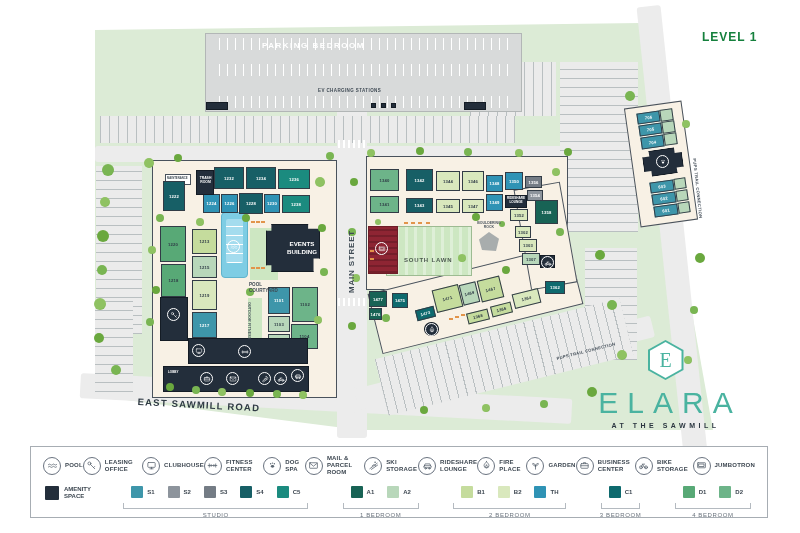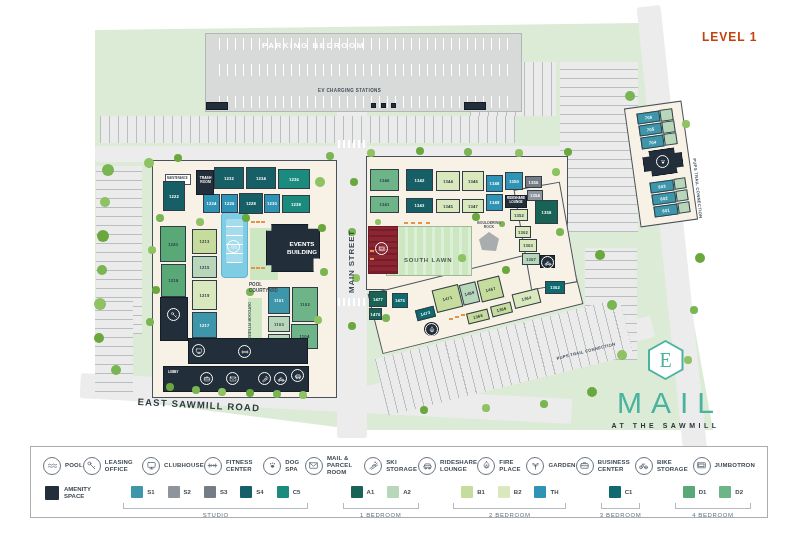--- a/index.html
+++ b/index.html
@@ -42,21 +42,21 @@
   .amensp .alab{font-size:6px;font-weight:bold;color:#3c4650;line-height:1.25;}
   
   #brand{position:absolute;left:578px;top:340px;width:175px;text-align:center;}
   #brand .hex{width:36px;height:40px;margin:0 auto;display:flex;align-items:center;justify-content:center;
      clip-path:polygon(50% 0,100% 25%,100% 75%,50% 100%,0 75%,0 25%);background:#4ab3a0;}
   #brand .hex .hexin{width:32px;height:36px;display:flex;align-items:center;justify-content:center;
      clip-path:polygon(50% 0,100% 25%,100% 75%,50% 100%,0 75%,0 25%);background:#fff;
      color:#4ab3a0;font-family:"Liberation Serif",serif;font-size:20px;}
   #brand .word{margin-top:6px;font-size:30px;color:#4ab3a0;letter-spacing:9px;text-indent:9px;font-weight:400;}
   #brand .tag{margin-top:2px;font-size:7px;color:#2b3640;letter-spacing:3.5px;font-weight:bold;}
-  #level{position:absolute;left:702px;top:30px;font-size:12px;font-weight:bold;color:#c2410c;letter-spacing:1px;text-align:center;}
+  #level{position:absolute;left:702px;top:30px;font-size:12px;font-weight:bold;color:#15803d;letter-spacing:1px;text-align:center;}
 </style>
 </head>
 <body>
 
 <div id="stage">
   <div id="map">
       <div class="abs green" style="left: 0px; top: 0px; width: 800px; height: 445px; position: absolute; clip-path: polygon(95px 30px, 640px 23px, 713px 430px, 360px 430px, 95px 396px);"></div>
       <div class="road" style="left: 95px; top: 146px; width: 528px; height: 16px; position: absolute;"></div>
       <div class="road" style="left: 337px; top: 108px; width: 30px; height: 330px; position: absolute;"></div>
       <div class="road" style="left: 80px; top: 386px; width: 492px; height: 25px; position: absolute; transform: rotate(3deg);"></div>
@@ -336,21 +336,21 @@
       <div class="lbl" style="left: 472px; top: 221px; font-size: 3.5px; color: rgb(74, 84, 94); font-weight: bold; width: 34px; white-space: normal; line-height: 1.25; text-align: center;">BOULDERING ROCK</div>
       <div class="lbl" style="left: 198px; top: 176px; font-size: 3.4px; color: rgb(255, 255, 255); font-weight: bold; width: 15px; white-space: normal; line-height: 1.25; text-align: center;">TRASH ROOM</div>
       <div class="lbl" style="left: 167px; top: 176px; font-size: 2.8px; color: rgb(63, 74, 84); font-weight: bold;">MAINTENANCE</div>
       <div class="lbl" style="left: 168px; top: 370px; font-size: 3px; color: rgb(255, 255, 255); font-weight: bold;">LOBBY</div>
     </div>
   <div id="level">LEVEL 1</div>
   <div id="brand">
     <div class="hex">
       <div class="hexin">E</div>
     </div>
-    <div class="word">MAIL</div>
+    <div class="word">ELARA</div>
     <div class="tag">AT THE SAWMILL</div>
   </div>
   <div id="legend">
     <div id="legend-row1">
         <div class="amen-item" style="position: static;">
           <span class="circ">
             <svg width="11" height="11" viewBox="0 0 24 24">
               <path fill="none" stroke="#5a6570" stroke-width="1.7" stroke-linecap="round" stroke-linejoin="round" d="M3 10q2.3-2.3 4.5 0t4.5 0t4.5 0t4.5 0M3 15q2.3-2.3 4.5 0t4.5 0t4.5 0t4.5 0"></path>
             </svg>
           </span>

